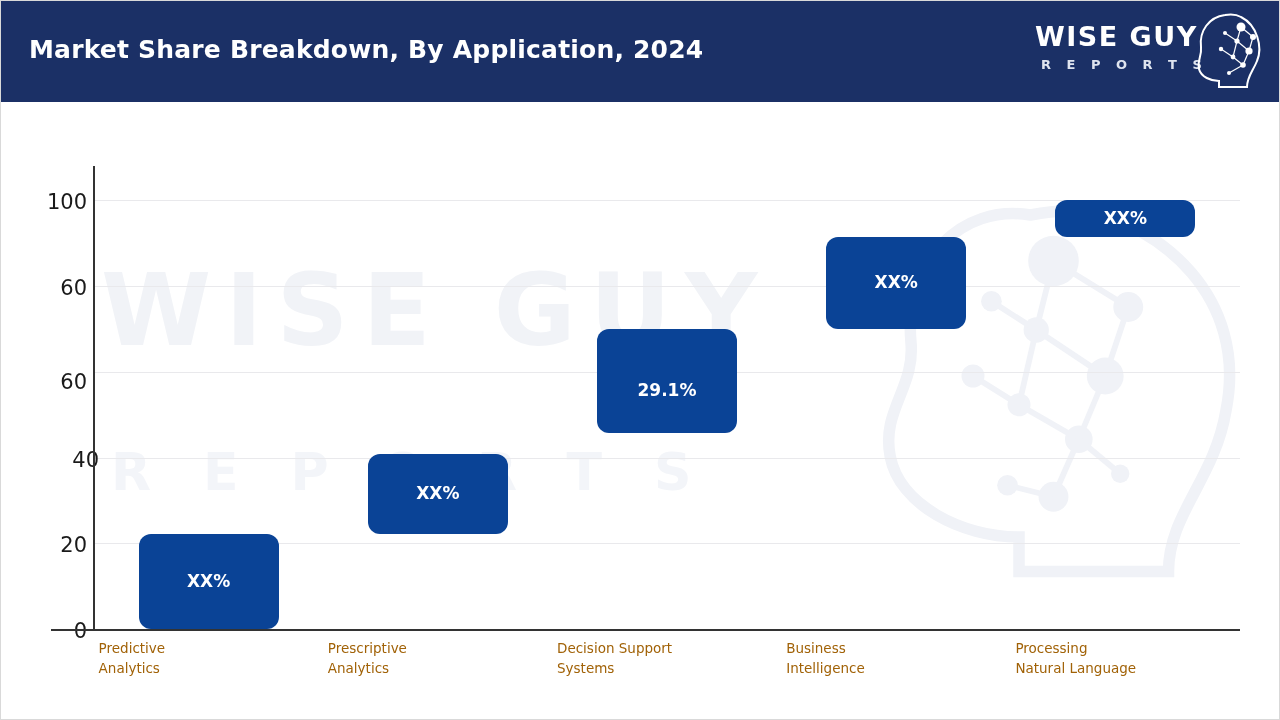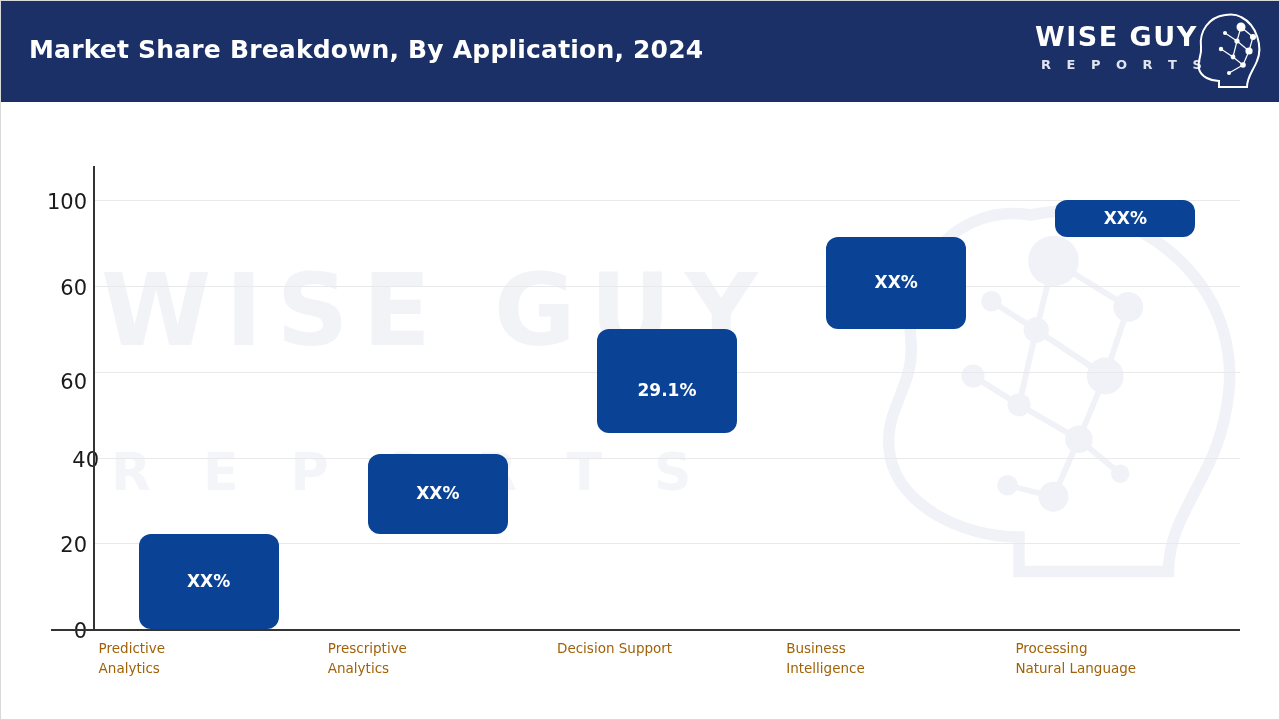--- a/index.html
+++ b/index.html
@@ -304,20 +304,21 @@
         <div class="cat-label" style="left: 97.6px;">
           <div>Predictive</div>
           <div>Analytics</div>
         </div>
         <div class="cat-label" style="left: 326.8px;">
           <div>Prescriptive</div>
           <div>Analytics</div>
         </div>
         <div class="cat-label" style="left: 556px;">
           <div>Decision Support</div>
+          <div>Systems</div>
         </div>
         <div class="cat-label" style="left: 785.2px;">
           <div>Business</div>
           <div>Intelligence</div>
         </div>
         <div class="cat-label" style="left: 1014.4px;">
           <div>Processing</div>
           <div>Natural Language</div>
         </div>
       </div>

